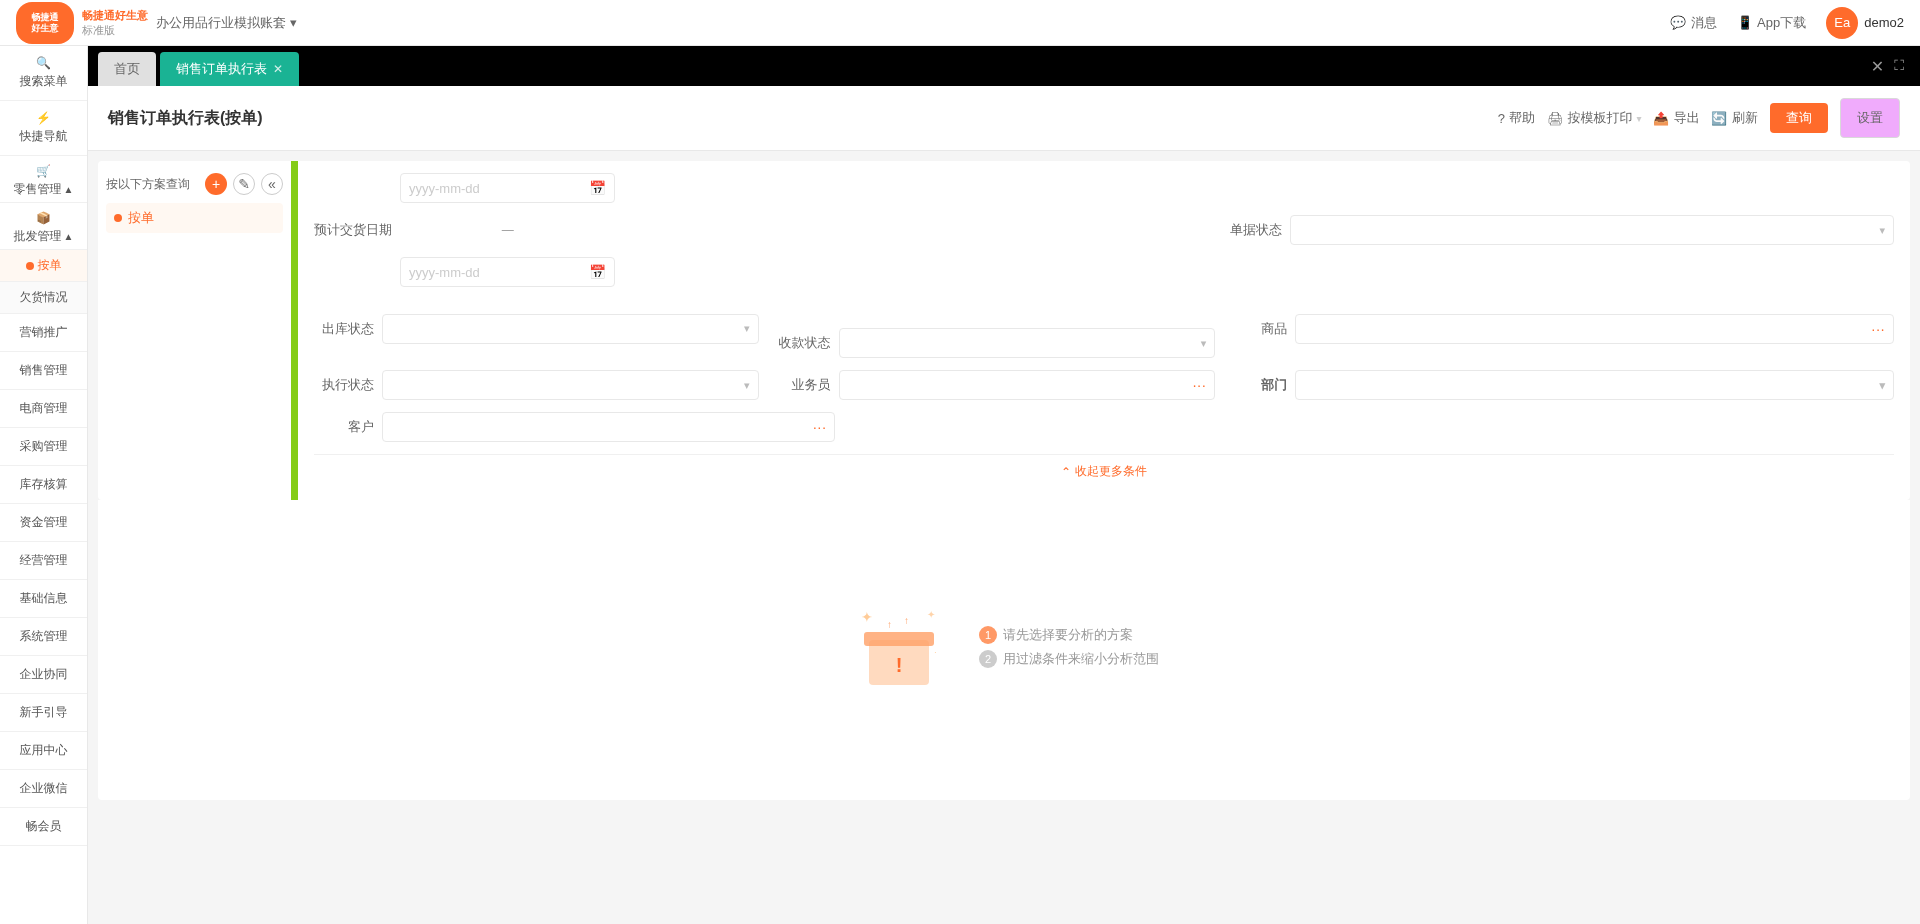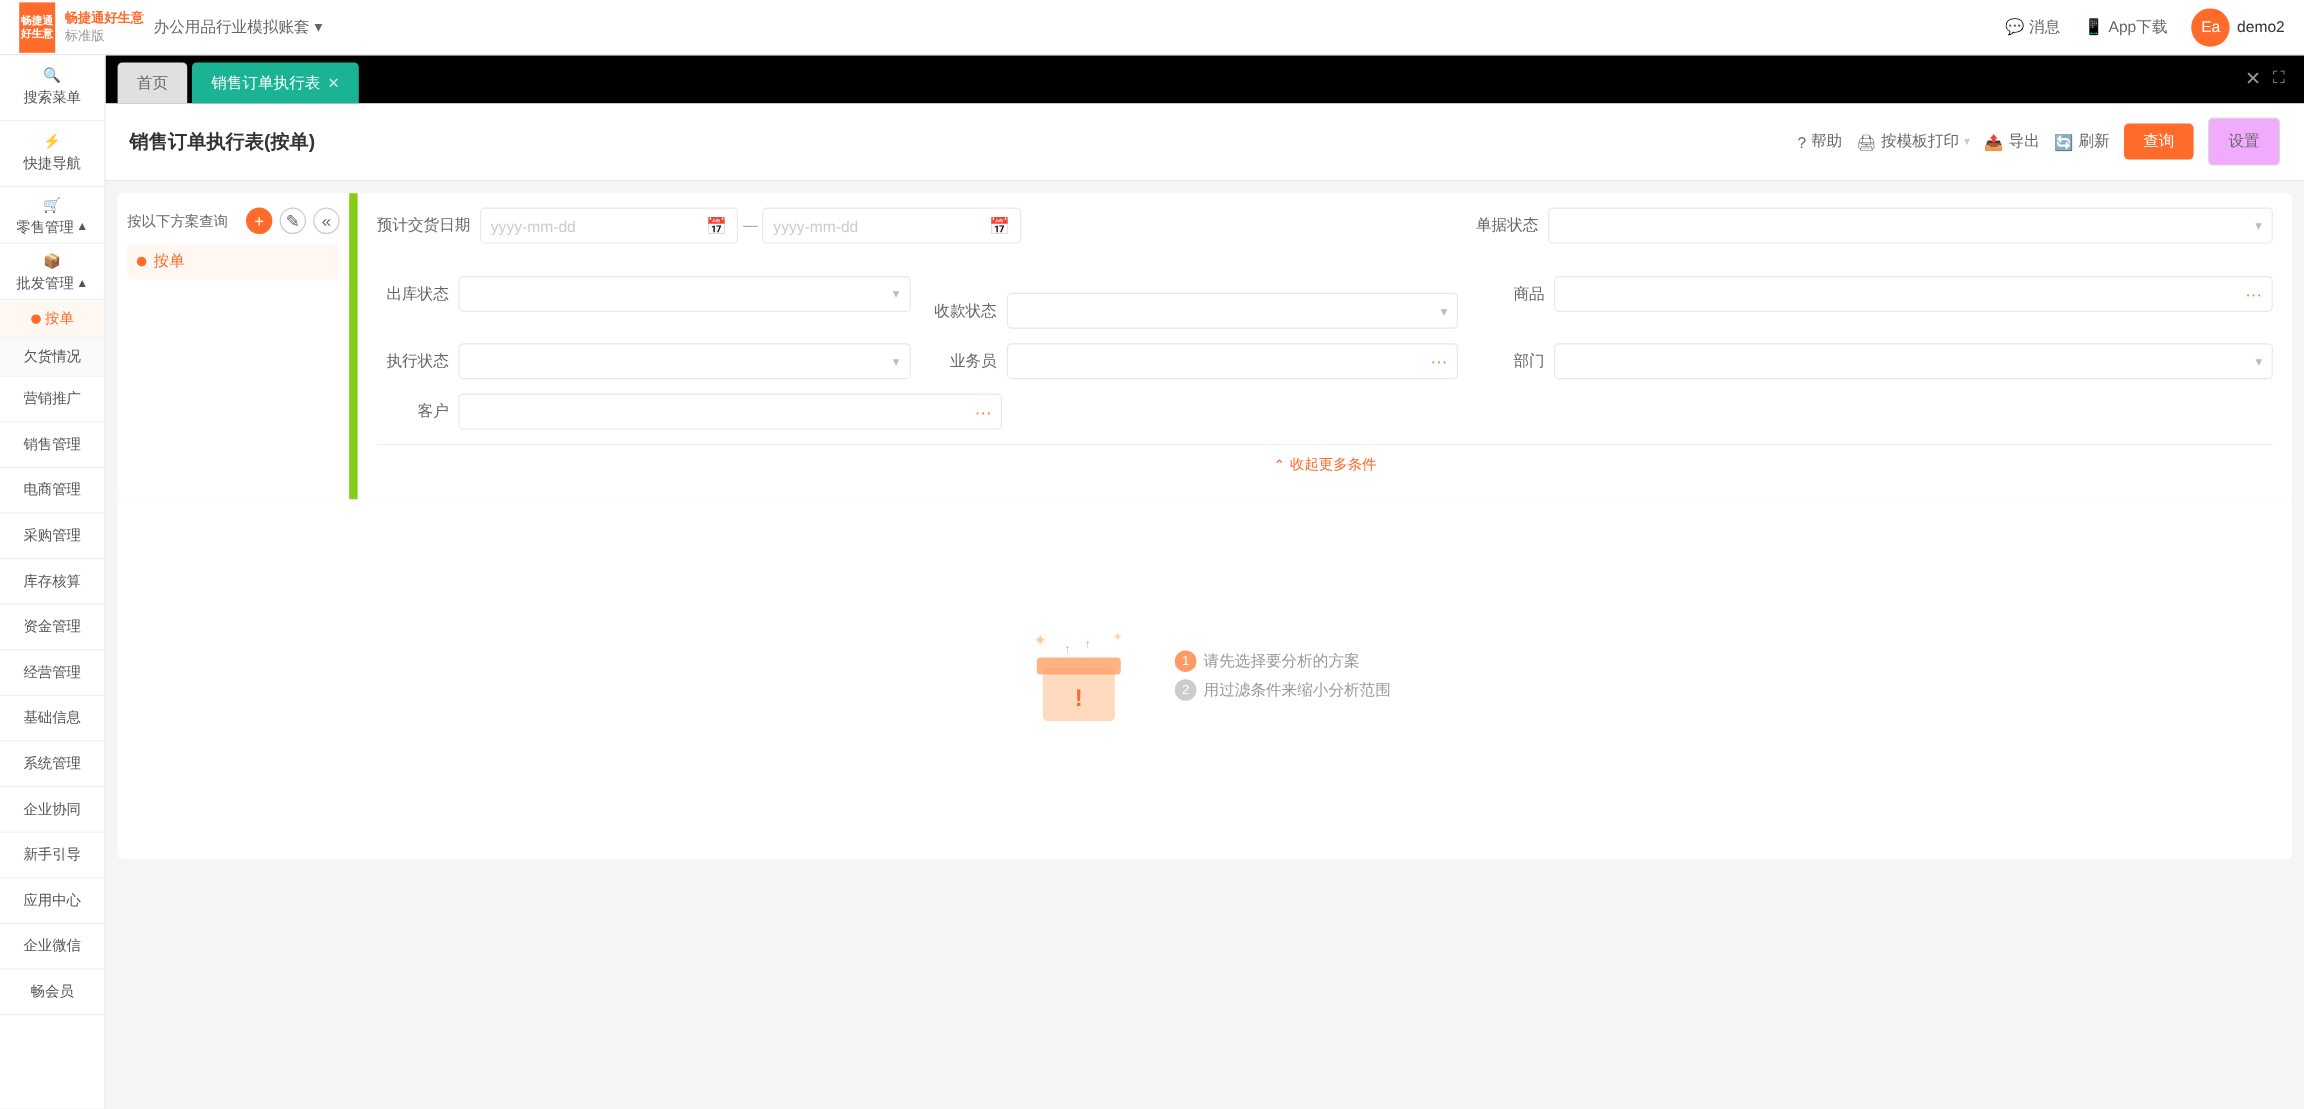--- a/index.html
+++ b/index.html
@@ -11,22 +11,22 @@
       background: #fff;
       display: flex;
       align-items: center;
       padding: 0 16px;
       border-bottom: 1px solid #e8e8e8;
       justify-content: space-between;
       flex-shrink: 0;
     }
     .top-header-left { display: flex; align-items: center; gap: 8px; }
     .brand-logo {
-      width: 30px; height: 42px; background: #ff6b2b;
-      border-radius: 0; display: flex; align-items: center;
+      width: 58px; height: 42px; background: #ff6b2b;
+      border-radius: 16px; display: flex; align-items: center;
       justify-content: center; color: #fff; font-size: 11px; font-weight: bold;
       flex-direction: column; line-height: 1.2; text-align: center;
     }
     .industry-selector {
       display: flex; align-items: center; gap: 4px; color: #666; font-size: 13px; cursor: pointer;
     }
     .top-header-right { display: flex; align-items: center; gap: 20px; }
     .header-action { display: flex; align-items: center; gap: 4px; color: #666; cursor: pointer; font-size: 13px; }
     .user-avatar { width: 32px; height: 32px; border-radius: 50%; background: #ff6b2b; display: flex; align-items: center; justify-content: center; color: #fff; font-size: 13px; }
 
@@ -176,21 +176,21 @@
     }
     .search-field-label { color: #666; font-size: 13px; white-space: nowrap; flex-shrink: 0; min-width: 60px; text-align: right; }
     .search-field-input {
       flex: 1; height: 30px; border: 1px solid #e8e8e8;
       border-radius: 4px; padding: 0 8px; font-size: 13px; color: #333;
       background: #fff; display: flex; align-items: center; justify-content: space-between;
       cursor: pointer;
     }
     .search-field-input .dots { color: #ff6b2b; font-size: 14px; }
     .date-field {
-      display: flex; align-items: center; gap: 4px;
+      display: flex; align-items: center; gap: 20px; flex-direction: column;
     }
     .date-input {
       height: 30px; border: 1px solid #e8e8e8;
       border-radius: 4px; padding: 0 8px; font-size: 13px; color: #ccc;
       background: #fff; display: flex; align-items: center; gap: 4px;
       cursor: pointer; min-width: 120px;
     }
     .date-sep { color: #999; font-size: 12px; }
     .date-tag {
       padding: 2px 8px; border-radius: 10px; font-size: 12px; cursor: pointer;
@@ -483,21 +483,21 @@
                 <span class="dropdown-icon">▾</span>
               </div>
             </div>
             <div class="search-field" style="flex:1;">
               <span class="search-field-label">业务员</span>
               <div class="search-field-input">
                 <span style="color:#ccc;"></span>
                 <span class="dots">···</span>
               </div>
             </div>
-            <div class="search-field" style="flex:1.5;">
+            <div class="search-field" style="flex:1.5;font-weight:bold;">
               <span class="search-field-label">部门</span>
               <div class="search-field-input">
                 <span style="color:#ccc;"></span>
                 <span class="dropdown-icon">▾</span>
               </div>
             </div>
           </div>
 
           <div class="search-row">
             <div class="search-field" style="flex:1; max-width:33%;">

